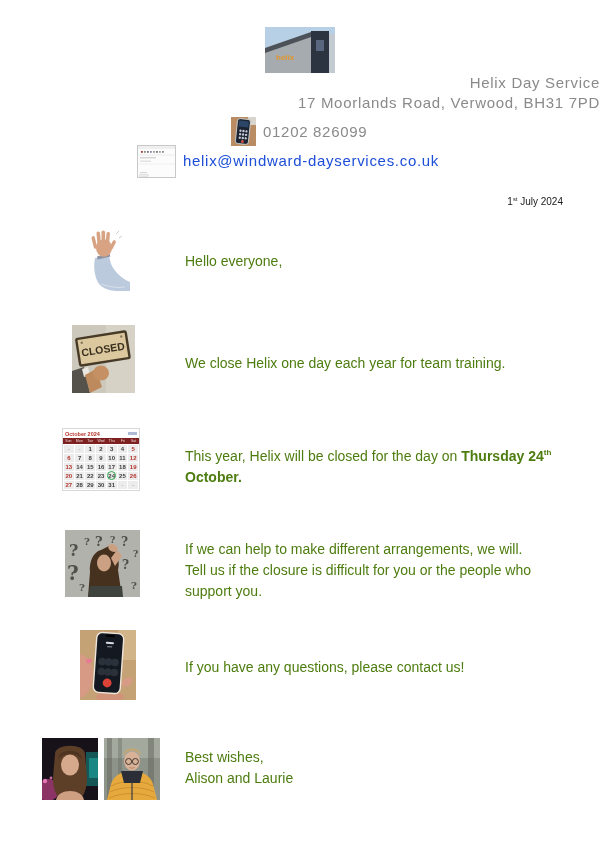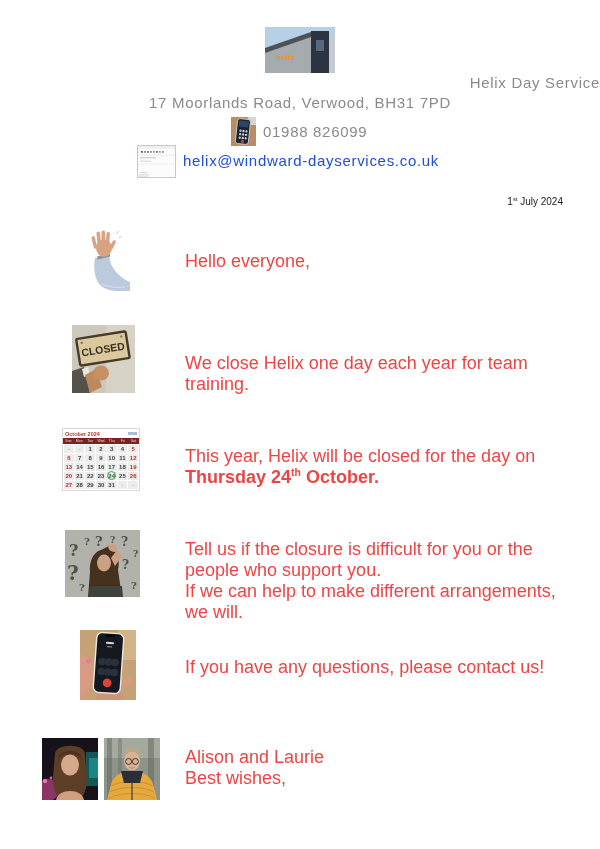--- a/index.html
+++ b/index.html
@@ -3,33 +3,33 @@
 <meta charset="utf-8">
 <style>
   html,body{margin:0;padding:0;background:#fff;}
   .page{position:relative;width:600px;height:849px;background:#ffffff;overflow:hidden;
         font-family:"Liberation Sans",sans-serif;}
 
   
   .building{position:absolute;left:265px;top:27px;width:70px;height:46px;}
   .org-name{position:absolute;left:0;top:74px;width:100%;margin:0;text-align:right;
             font-size:15px;font-weight:400;letter-spacing:0.7px;color:#8a8a8a;}
-  .org-address{position:absolute;left:0;top:94px;width:100%;text-align:center;
+  .org-address{position:absolute;left:0;top:94px;width:100%;text-align:right;
                font-size:15px;letter-spacing:0.7px;color:#8a8a8a;}
   .phone-photo{position:absolute;left:231px;top:117px;width:25px;height:29px;}
   .phone-text{position:absolute;left:263px;top:123px;font-size:15px;letter-spacing:0.7px;color:#8a8a8a;}
   .email-photo{position:absolute;left:137px;top:145px;width:39px;height:33px;}
   .email-text{position:absolute;left:183px;top:152px;font-size:15px;letter-spacing:0.7px;color:#1d4ed8;}
 
   .date-line{position:absolute;top:196px;right:37px;font-size:10px;color:#1a1a1a;}
   sup{font-size:58%;vertical-align:super;line-height:0;}
 
   
   .text-block{position:absolute;left:185px;width:392px;margin:0;
-              font-size:18px;line-height:21px;color:#ef4444;}
+              font-size:14px;line-height:21px;color:#4d7c0f;}
   .text-block p{margin:0;}
   .txt-greeting{top:251px;}
   .txt-closure{top:353px;}
   .txt-closure-date{top:446px;}
   .txt-support{top:539px;}
   .txt-questions{top:657px;}
   .txt-signoff{top:747px;}
   b{font-weight:700;}
 
   
@@ -85,21 +85,21 @@
         <circle cx="15.5" cy="14" r="1.2" fill="#c3c9d4"></circle>
       <circle cx="9.5" cy="17.5" r="1.2" fill="#c3c9d4"></circle>
         <circle cx="12.5" cy="17.5" r="1.2" fill="#c3c9d4"></circle>
         <circle cx="15.5" cy="17.5" r="1.2" fill="#c3c9d4"></circle>
       <circle cx="9.5" cy="21" r="1.2" fill="#c3c9d4"></circle>
         <circle cx="12.5" cy="21" r="1.2" fill="#c3c9d4"></circle>
         <circle cx="15.5" cy="21" r="1.2" fill="#c3c9d4"></circle>
       <circle cx="12.5" cy="24.5" r="1.5" fill="#cf4a3e"></circle>
     </g>
   </svg>
-  <div class="phone-text">01988 826099</div>
+  <div class="phone-text">01202 826099</div>
 
   <svg class="email-photo" viewBox="0 0 39 33">
     <rect x="0.5" y="0.5" width="38" height="32" fill="#fcfcfc" stroke="#c8c8c8"></rect>
     <rect x="1" y="1" width="37" height="3" fill="#efefef"></rect>
     <rect x="4" y="6" width="1.8" height="1.8" fill="#a33b30"></rect>
       <rect x="7" y="6" width="1.8" height="1.8" fill="#8a8a8a"></rect>
     <rect x="10" y="6" width="1.8" height="1.8" fill="#777777"></rect>
       <rect x="13" y="6" width="1.8" height="1.8" fill="#8a8aa8"></rect>
     <rect x="16" y="6" width="1.8" height="1.8" fill="#9a9a9a"></rect>
       <rect x="19" y="6" width="1.8" height="1.8" fill="#777777"></rect>
@@ -216,22 +216,22 @@
       <text x="66" y="59" font-size="10">?</text>
     </g>
     <path d="M 36,20 C 28,22 24,32 25,42 L 23,67 L 57,67 L 53,40 C 56,28 50,18 44,16 Z" fill="#46311f"></path>
     <ellipse cx="39" cy="33" rx="7" ry="8.5" fill="#cba083"></ellipse>
     <path d="M 31,27 C 31,18 48,18 48,27 C 43,21 35,21 31,27 Z" fill="#46311f"></path>
     <ellipse cx="48" cy="18" rx="5" ry="3.6" fill="#cba083" transform="rotate(25 48 18)"></ellipse>
     <polygon points="52,20 57,26 50,36 46,28" fill="#cba083"></polygon>
     <path d="M 25,56 L 57,56 L 58,67 L 23,67 Z" fill="#3e433e"></path>
   </svg>
   <div class="text-block txt-support">
+    <p>If we can help to make different arrangements, we will.</p>
     <p>Tell us if the closure is difficult for you or the people who support you.</p>
-    <p>If we can help to make different arrangements, we will.</p>
   </div>
 
   <svg class="img-call" viewBox="0 0 56 70">
     <rect width="56" height="70" fill="#c5a176"></rect>
     <rect x="38" width="18" height="30" fill="#d5b98e" opacity="0.8"></rect>
     <path d="M 0,24 C 8,26 13,34 13,44 C 13,56 8,66 0,68 Z" fill="#d69a85"></path>
     <ellipse cx="9" cy="31" rx="3" ry="2" fill="#e87a96" transform="rotate(-20 9 31)"></ellipse>
     <ellipse cx="30" cy="67" rx="14" ry="5" fill="#d09379"></ellipse>
     <ellipse cx="47" cy="52" rx="6" ry="4" fill="#d69a85" transform="rotate(-35 47 52)"></ellipse>
     <g transform="rotate(4 28 33)">
@@ -273,17 +273,17 @@
     <path d="M 17,33 L 39,33 L 36,45 L 20,45 Z" fill="#2b2e37"></path>
     <rect x="27.4" y="44" width="1.2" height="18" fill="#3a3d46"></rect>
     <ellipse cx="28" cy="23" rx="8" ry="9.5" fill="#d9b197"></ellipse>
     <path d="M 19,18 C 19,8 37,8 37,18 C 33,11 23,11 19,18 Z" fill="#c4a672"></path>
     <circle cx="24.6" cy="23.5" r="3" stroke="#403832" stroke-width="1" fill="none"></circle>
     <circle cx="31.4" cy="23.5" r="3" stroke="#403832" stroke-width="1" fill="none"></circle>
     <line x1="27.6" y1="23.5" x2="28.4" y2="23.5" stroke="#403832" stroke-width="1"></line>
     <path d="M 25.5,29.5 Q 28,31 30.5,29.5" stroke="#b07a5e" stroke-width="0.8" fill="none"></path>
   </svg>
   <div class="text-block txt-signoff">
+    <p>Best wishes,</p>
     <p>Alison and Laurie</p>
-    <p>Best wishes,</p>
   </div>
 
 </div>
 
 </body></html>

